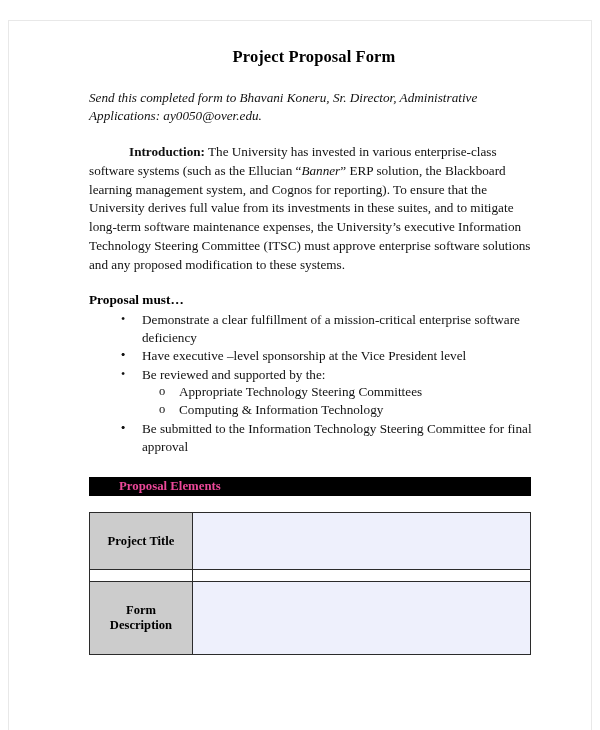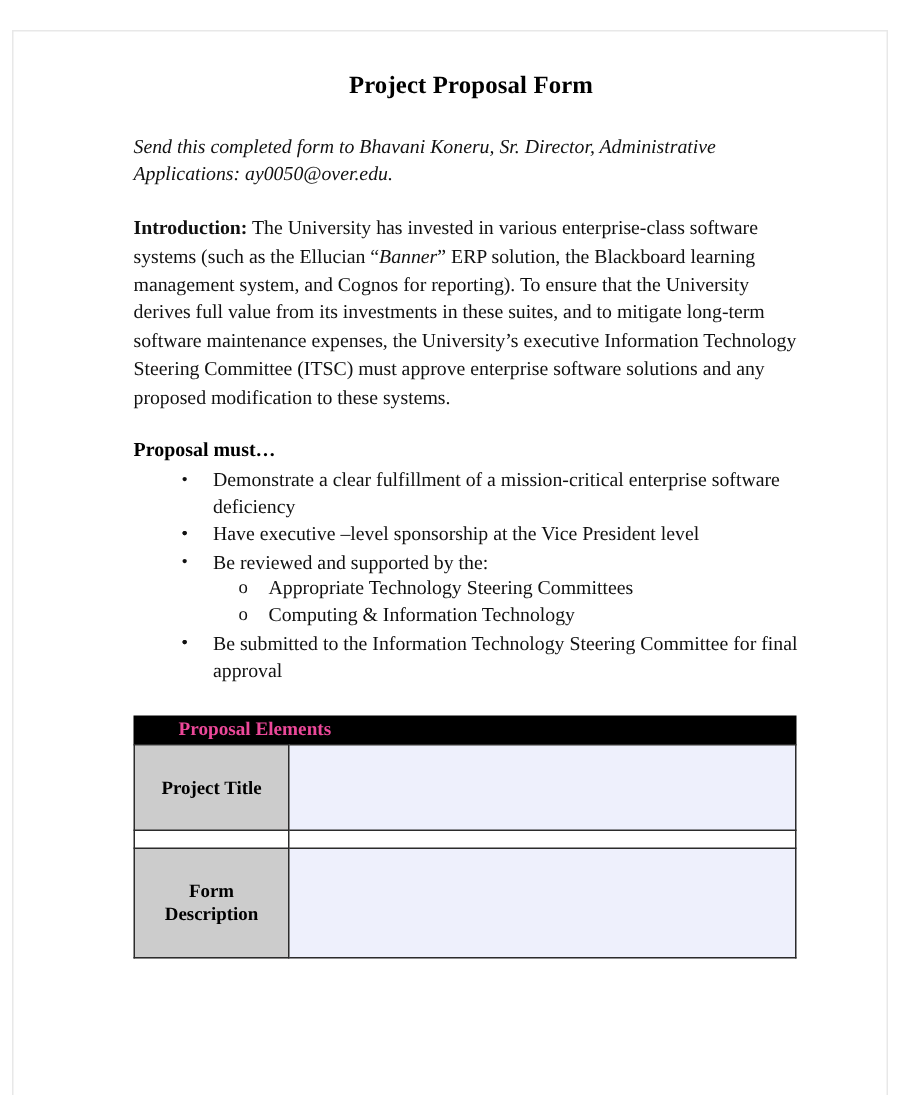--- a/index.html
+++ b/index.html
@@ -52,20 +52,21 @@
 
   .intro-para {
     font-size: 13.2px;
     line-height: 1.42;
     margin: 0 0 18px 0;
     text-align: left;
     color: #111;
   }
   .intro-para b {
     font-weight: bold;
+    margin-left: 40px;
   }
   .intro-para i {
     font-style: italic;
   }
 
   .section-head {
     font-weight: bold;
     font-size: 13.3px;
     margin: 10px 0 3px 0;
     color: #000;
@@ -120,20 +121,21 @@
     color: #ec4899;
     font-weight: bold;
     font-size: 12.8px;
     padding-left: 30px;
     box-sizing: border-box;
     width: 442px;
   }
 
   table.form-table {
     border-collapse: collapse;
+    margin-top: 16px;
     width: 442px;
     table-layout: fixed;
   }
   table.form-table td {
     border: 1.3px solid #2b2b2b;
     vertical-align: middle;
   }
   td.label-cell {
     width: 96px;
     background: #cccccc;

